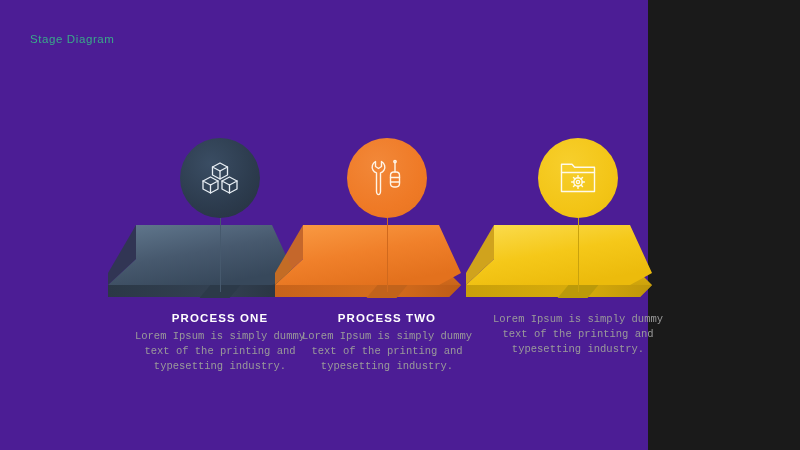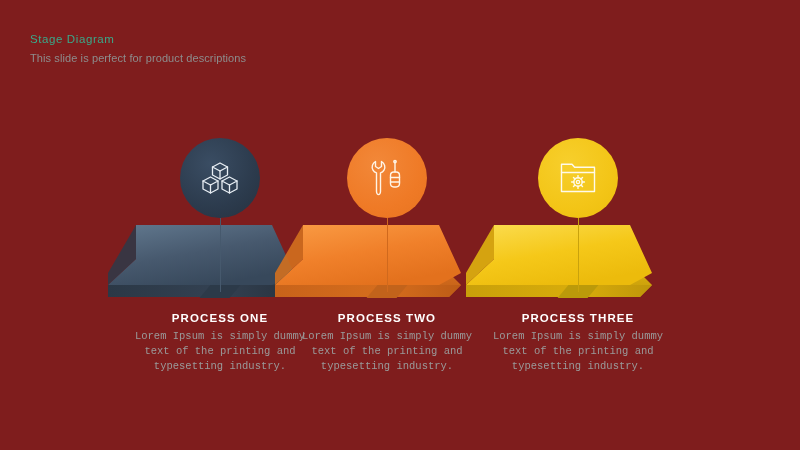--- a/index.html
+++ b/index.html
@@ -10,23 +10,23 @@
     width: 800px;
     height: 450px;
     overflow: hidden;
     background: #1a1a1a;
     font-family: "Liberation Sans", sans-serif;
     -webkit-font-smoothing: antialiased;
   }
 
   #slide {
     position: relative;
-    width: 800px;
+    width: 648px;
     height: 450px;
-    background: #7f1d1d;
+    background: #4c1d95;
   }
 
   
   #header {
     position: absolute;
     left: 30px;
     top: 33px;
     width: 740px;
   }
   .eyebrow {
@@ -157,21 +157,20 @@
     font-family: Liberation Mono, monospace;
   }
 </style>
 </head>
 <body>
 
 <div id="slide">
 
   <div id="header">
     <div class="eyebrow">Stage Diagram</div>
-    <div class="slide-sub">This slide is perfect for product descriptions</div>
   </div>
 
   <div id="stages">
 
     <div class="stage stage-1">
 
       <div class="arrow3d">
         <svg width="240" height="115" viewBox="0 0 240 115" xmlns="http://www.w3.org/2000/svg">
           <defs>
             <linearGradient id="topG1" x1="0" y1="0" x2="0.55" y2="1">
@@ -338,19 +337,18 @@
             <line x1="23.2" y1="21" x2="25.4" y2="21"></line>
             <line x1="14.5" y1="16.5" x2="16.0" y2="18.0"></line>
             <line x1="22.0" y1="24.0" x2="23.5" y2="25.5"></line>
             <line x1="23.5" y1="16.5" x2="22.0" y2="18.0"></line>
             <line x1="16.0" y1="24.0" x2="14.5" y2="25.5"></line>
           </svg>
         </span>
       </div>
 
       <div class="caption">
-        <h3>PROCESS  THREE</h3>
         <p>Lorem Ipsum is simply dummy text of the printing and typesetting industry.</p>
       </div>
     </div>
 
   </div>
 </div>
 
 </body></html>

